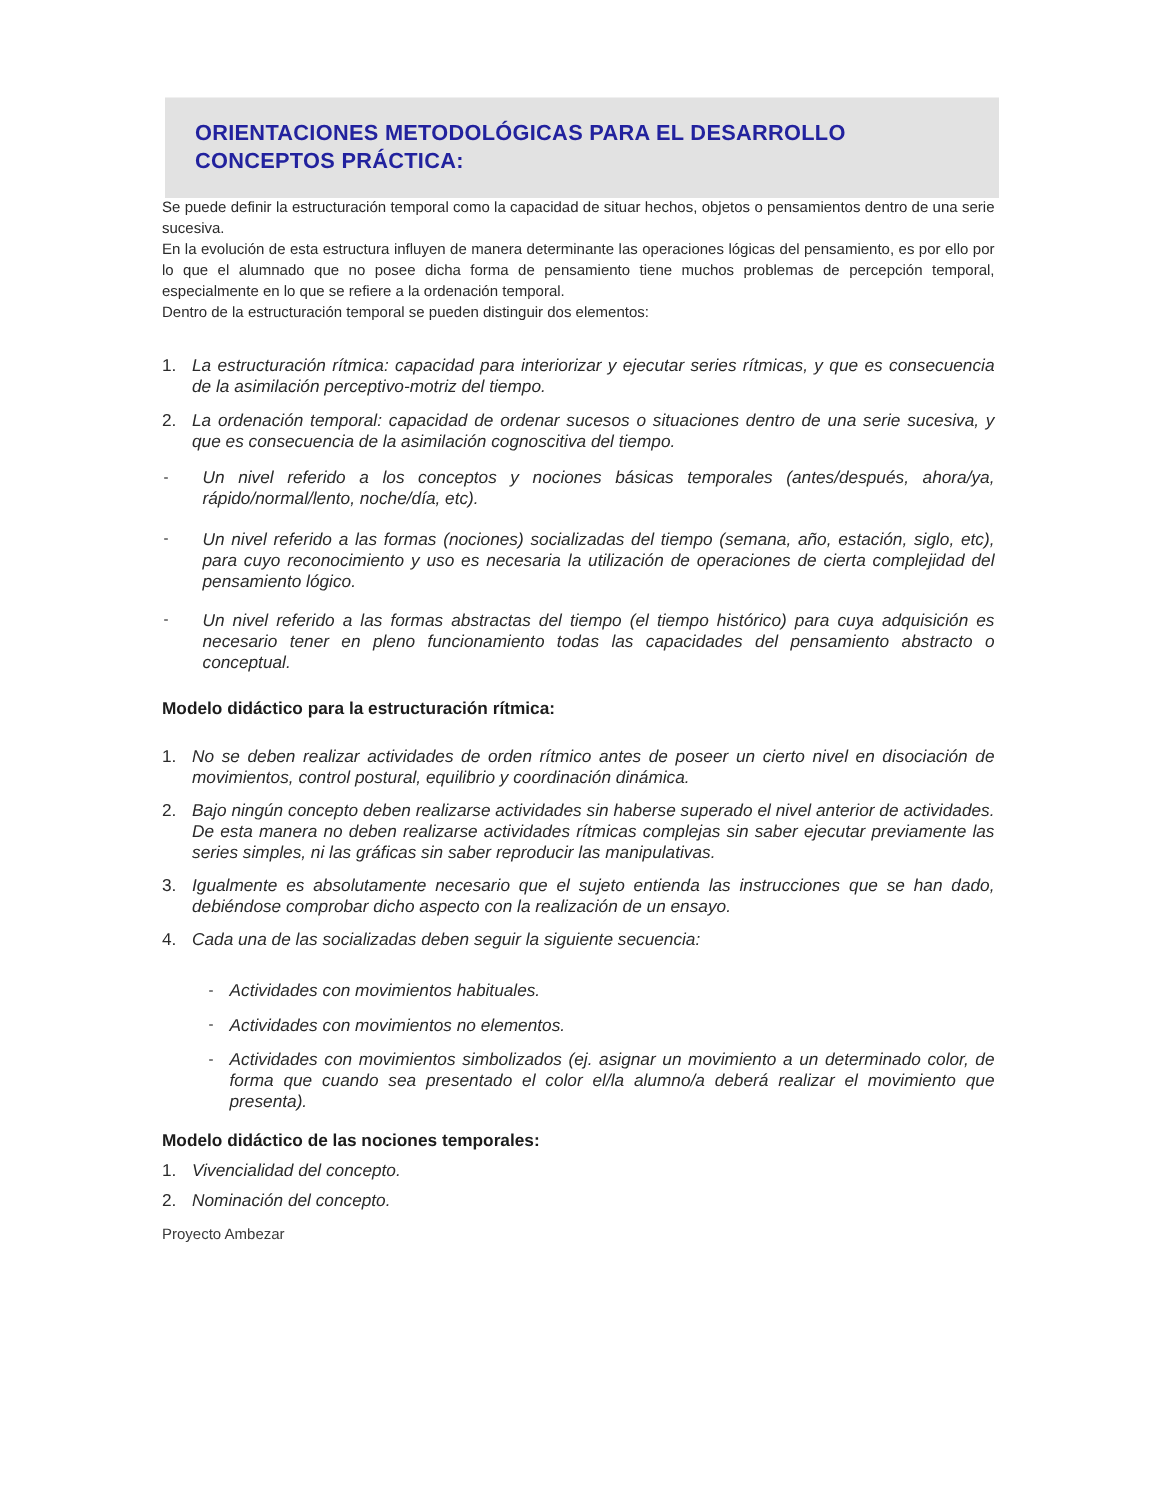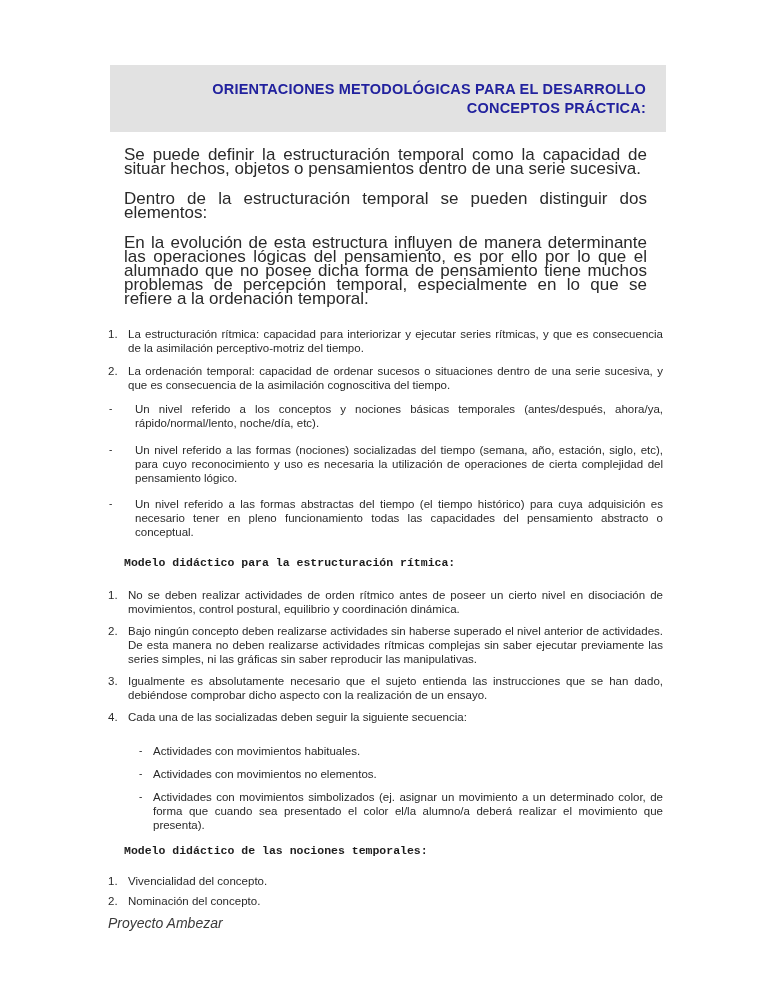--- a/index.html
+++ b/index.html
@@ -20,93 +20,92 @@
     width: 768px;
     height: 994px;
     padding: 0 105px 0 108px;
   }
   .title-box {
     margin-top: 65px;
     margin-left: 2px;
     margin-right: -3px;
     background: #e2e2e2;
     padding: 15px 20px 14px 20px;
-    text-align: right;
+    text-align: left;
   }
   .title-line {
     color: #22229e;
     font-weight: bold;
     font-size: 14.5px;
     line-height: 19px;
     letter-spacing: 0.2px;
   }
   p.body-par {
-    margin: 16px;
-    font-size: 17px;
+    margin: 0;
+    font-size: 10px;
     line-height: 14px;
     text-align: justify;
   }
   .mt-p1 { margin-top: 27px; }
   .mt-p2 { margin-top: 13px; }
   .mt-p3 { margin-top: 14px; }
 
   .list-row {
     display: flex;
     font-size: 11.5px;
     line-height: 14px;
   }
   .list-row .marker {
     flex: 0 0 20px;
     text-align: left;
   }
   .list-row .item-text {
     flex: 1;
     text-align: justify;
+    font-style: italic;
   }
   .dash-row .marker {
     flex: 0 0 26px;
     padding-left: 1px;
     font-size: 10px;
   }
   .sub-row {
     margin-left: 30px;
   }
   .sub-row .marker {
     flex: 0 0 14px;
     font-size: 10px;
   }
   .heading {
-    margin: 16px;
+    margin: 0;
     font-size: 11.5px;
     line-height: 14px;
     font-weight: bold;
     color: #1c1c1c;
-    font-family: Liberation Mono, monospace;
   }
   .footer-note {
     margin-top: 10px;
-    font-size: 14px;
+    font-size: 10px;
     line-height: 11px;
     color: #3a3a3a;
-    font-style: italic;
   }
 </style>
 </head>
 <body>
 
 <div class="page">
 
   <div class="title-box">
     <div class="title-line">ORIENTACIONES METODOLÓGICAS PARA EL DESARROLLO</div>
     <div class="title-line">CONCEPTOS PRÁCTICA:</div>
   </div>
 
   <p class="body-par mt-p1">Se puede definir la estructuración temporal como la capacidad de situar hechos, objetos o pensamientos dentro de una serie sucesiva.</p>
+  <p class="body-par mt-p2">En la evolución de esta estructura influyen de manera determinante las operaciones lógicas del pensamiento, es por ello por lo que el alumnado que no posee dicha forma de pensamiento tiene muchos problemas de percepción temporal, especialmente en lo que se refiere a la ordenación temporal.</p>
   <p class="body-par mt-p3">Dentro de la estructuración temporal se pueden distinguir dos elementos:</p>
-  <p class="body-par mt-p2">En la evolución de esta estructura influyen de manera determinante las operaciones lógicas del pensamiento, es por ello por lo que el alumnado que no posee dicha forma de pensamiento tiene muchos problemas de percepción temporal, especialmente en lo que se refiere a la ordenación temporal.</p>
 
   <div class="list-row" style="margin-top:21px;">
     <span class="marker">1.</span>
     <span class="item-text">La estructuración rítmica: capacidad para interiorizar y ejecutar series rítmicas, y que es consecuencia de la asimilación perceptivo-motriz del tiempo.</span>
   </div>
   <div class="list-row" style="margin-top:9px;">
     <span class="marker">2.</span>
     <span class="item-text">La ordenación temporal: capacidad de ordenar sucesos o situaciones dentro de una serie sucesiva, y que es consecuencia de la asimilación cognoscitiva del tiempo.</span>
   </div>
 

